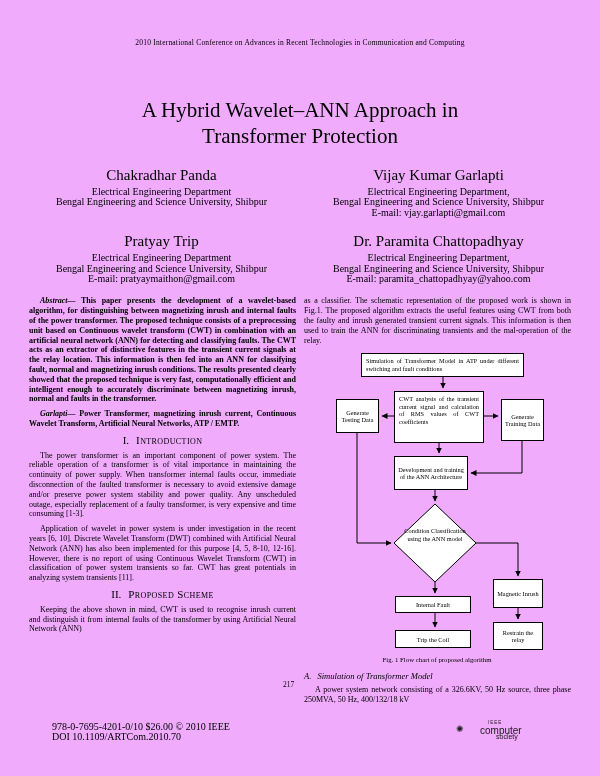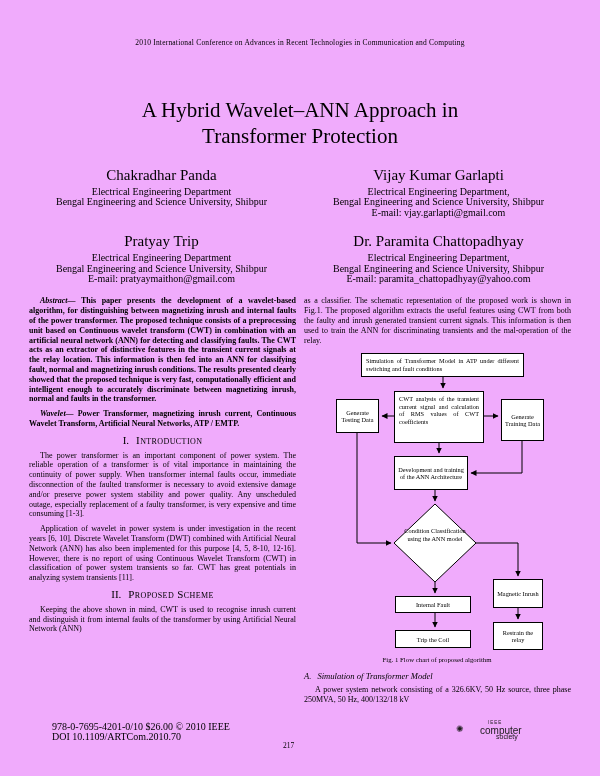--- a/index.html
+++ b/index.html
@@ -36,21 +36,21 @@
   .fb { position:absolute; border:1px solid #000; background:#fff; box-sizing:border-box;
         display:flex; align-items:center; justify-content:center; text-align:center;
         padding:1px 2px; }
   .fb-justify { display:block; text-align:justify; padding:3px 4px; }
   .diamond-label { position:absolute; left:82px; top:177px; width:74px; text-align:center;
                    background:transparent; }
   .fig-caption { font-size:6.8px; text-align:center; margin:5px 0 7px; width:266px; }
 
   
   .footer-copyright { position:absolute; left:52px; top:722px; font-size:10px; line-height:9.5px; }
-  .footer-pageno { position:absolute; left:283px; top:741px; font-size:7.5px; }
+  .footer-pageno { position:absolute; left:283px; top:680px; font-size:7.5px; }
   .cs-logo { position:absolute; right:52px; top:720px; width:92px; height:26px;
              font-family:"Liberation Sans","DejaVu Sans",sans-serif; color:#1a1a1a; }
   .cs-ieee { position:absolute; left:32px; top:0; font-size:4.5px; letter-spacing:1px; }
   .cs-gear { position:absolute; left:0; top:4px; font-size:9px; }
   .cs-word1 { position:absolute; left:24px; top:5px; font-size:10px; }
   .cs-word2 { position:absolute; left:40px; top:13px; font-size:7px; }
 </style>
 </head>
 <body>
 
@@ -87,21 +87,21 @@
       <div class="author-aff">Bengal Engineering and Science University, Shibpur</div>
       <div class="author-aff">E-mail: paramita_chattopadhyay@yahoo.com</div>
     </div>
   </div>
 
   <div class="columns">
 
     <div class="col">
       <p class="bold p-indent"><span class="ital">Abstract—</span> <span>This paper presents the development of a wavelet-based algorithm, for distinguishing between magnetizing inrush and internal faults of the power transformer. The proposed technique consists of a preprocessing unit based on Continuous wavelet transform (CWT) in combination with an artificial neural network (ANN) for detecting and classifying faults. The CWT acts as an extractor of distinctive features in the transient current signals at the relay location. This information is then fed into an ANN for classifying fault, normal and magnetizing inrush conditions. The results presented clearly showed that the proposed technique is very fast, computationally efficient and intelligent enough to accurately discriminate between magnetizing inrush, normal and faults in the transformer.</span></p>
 
-      <p class="bold p-indent"><span class="ital">Wavelet—</span> <span>Power Transformer, magnetizing inrush current, Continuous Wavelet Transform, Artificial Neural Networks, ATP / EMTP.</span></p>
+      <p class="bold p-indent"><span class="ital">Garlapti—</span> <span>Power Transformer, magnetizing inrush current, Continuous Wavelet Transform, Artificial Neural Networks, ATP / EMTP.</span></p>
 
       <div class="sec-heading"><span>I.</span><span class="sp"></span><span class="sc">Introduction</span></div>
 
       <p class="p-indent">The power transformer is an important component of power system. The reliable operation of a transformer is of vital importance in maintaining the continuity of power supply. When transformer internal faults occur, immediate disconnection of the faulted transformer is necessary to avoid extensive damage and/or preserve power system stability and power quality. Any unscheduled outage, especially replacement of a faulty transformer, is very expensive and time consuming [1-3].</p>
       <p class="p-indent">Application of wavelet in power system is under investigation in the recent years [6, 10]. Discrete Wavelet Transform (DWT) combined with Artificial Neural Network (ANN) has also been implemented for this purpose [4, 5, 8-10, 12-16]. However, there is no report of using Continuous Wavelet Transform (CWT) in classification of power system transients so far. CWT has great potentials in analyzing system transients [11].</p>
 
       <div class="sec-heading"><span>II.</span><span class="sp"></span><span class="sc">Proposed Scheme</span></div>
 
       <p class="p-indent">Keeping the above shown in mind, CWT is used to recognise inrush current and distinguish it from internal faults of the transformer by using Artificial Neural Network (ANN)</p>
     </div>

